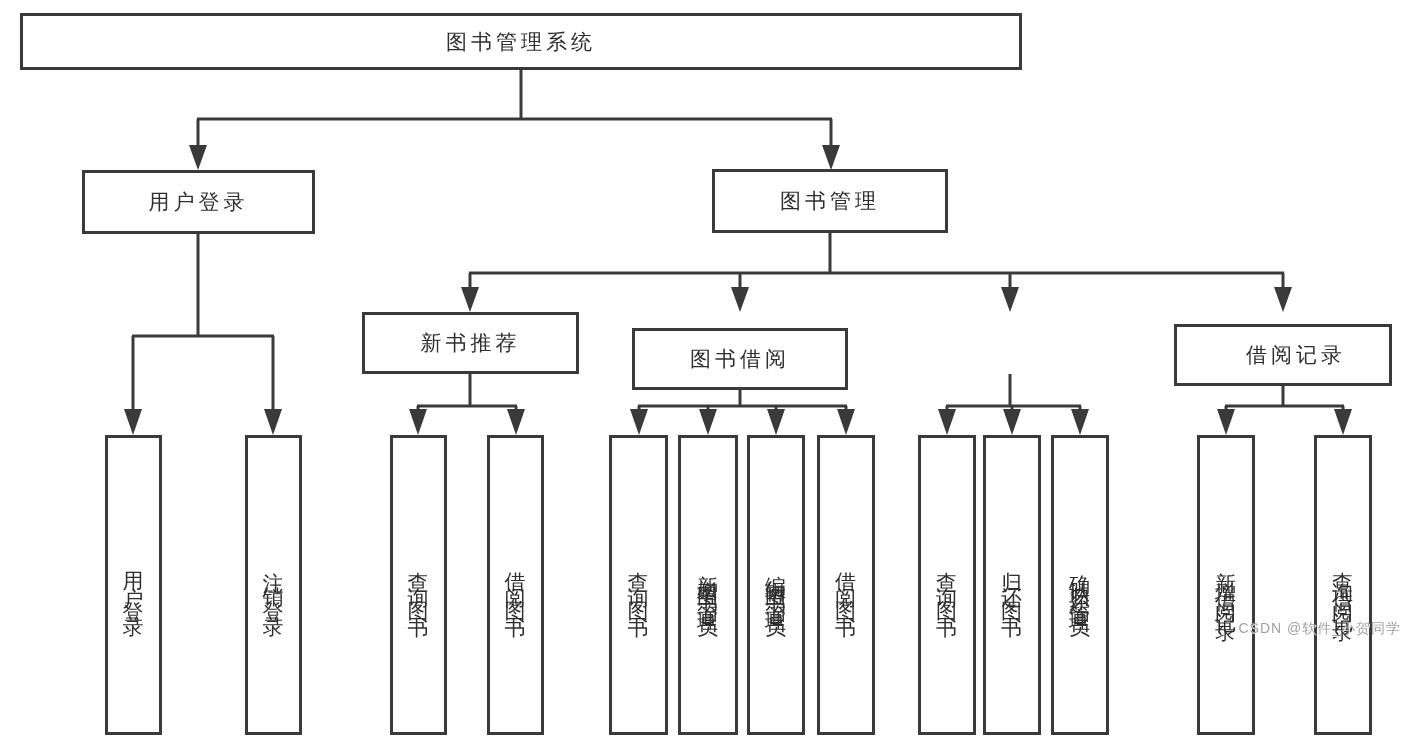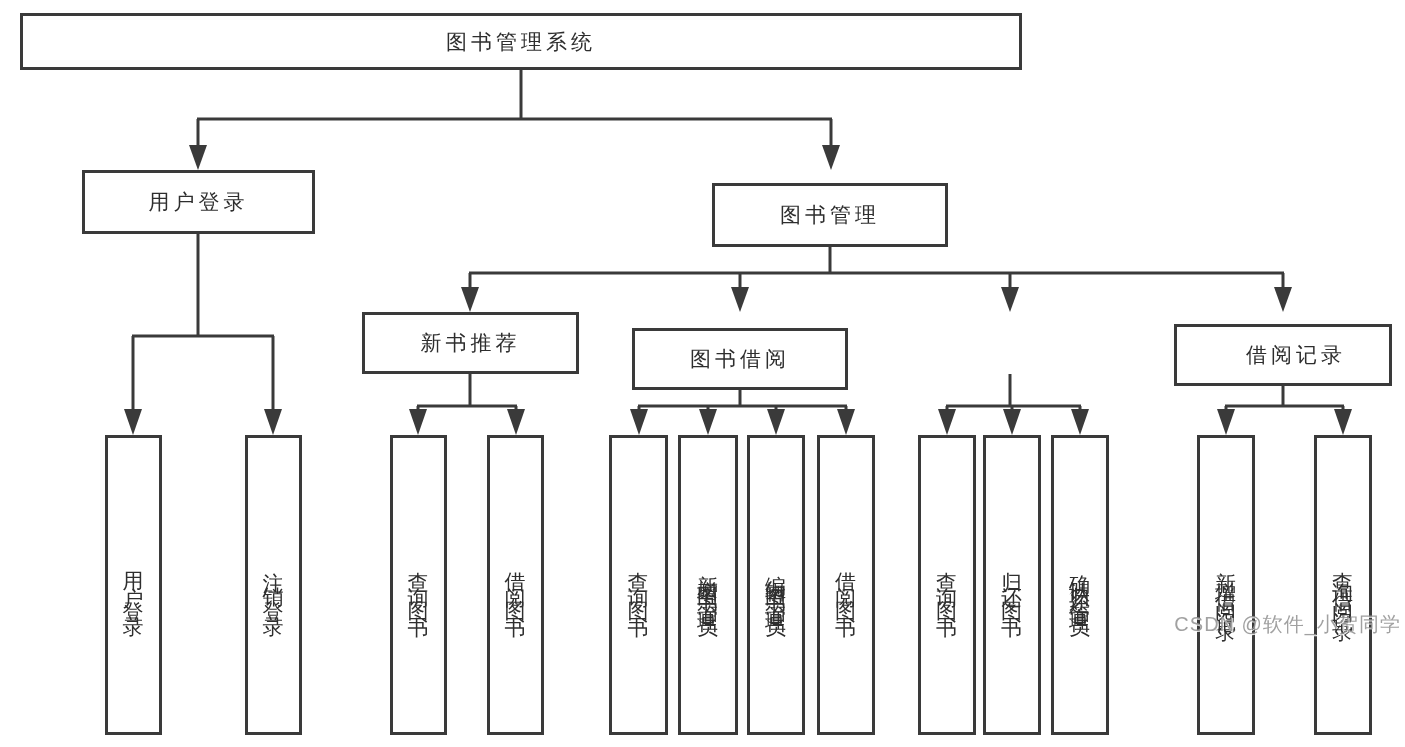--- a/index.html
+++ b/index.html
@@ -48,21 +48,21 @@
     line-height: 1;
   }
   .ls-s { letter-spacing: 15px; }
   .ls-m { letter-spacing: 10px; }
   .ls-l { letter-spacing: 6px;  }
   #watermark {
     position: absolute;
     right: 4px;
     bottom: 5px;
     z-index: 5;
-    font-size: 20px;
+    font-size: 14px;
     letter-spacing: 1px;
     color: rgba(148, 148, 148, 0.88);
     text-shadow: 1px 1px 0 rgba(255, 255, 255, 0.85);
     white-space: nowrap;
   }
   line { stroke: #3a3a3a; stroke-width: 3; }
   polygon { fill: #3a3a3a; }
 </style>
 </head>
 <body>
@@ -141,21 +141,21 @@
       <line x1="1226" y1="406" x2="1226" y2="412"></line>
       <polygon points="1217,409 1235,409 1226,435"></polygon>
       <line x1="1343" y1="406" x2="1343" y2="412"></line>
       <polygon points="1334,409 1352,409 1343,435"></polygon>
     </g>
   </svg>
 
   <div class="node" style="left:20px; top:13px; width:1002px; height:57px;">图书管理系统</div>
 
   <div class="node" style="left:82px; top:170px; width:233px; height:64px;">用户登录</div>
-  <div class="node" style="left:712px; top:169px; width:236px; height:64px;margin-top:14px;">图书管理</div>
+  <div class="node" style="left:712px; top:169px; width:236px; height:64px;">图书管理</div>
 
   <div class="node" style="left:362px; top:312px; width:217px; height:62px;">新书推荐</div>
   <div class="node" style="left:632px; top:328px; width:216px; height:62px;">图书借阅</div>
   <div class="node" style="left:1174px; top:324px; width:218px; height:62px;padding-left:26px;">借阅记录</div>
 
   <div class="node leaf ls-s" style="left:105px; top:435px; width:57px; height:300px;">用户登录</div>
   <div class="node leaf ls-s" style="left:245px; top:435px; width:57px; height:300px;">注销登录</div>
 
   <div class="node leaf ls-s" style="left:390px; top:435px; width:57px; height:300px;">查询图书</div>
   <div class="node leaf ls-s" style="left:487px; top:435px; width:57px; height:300px;">借阅图书</div>

